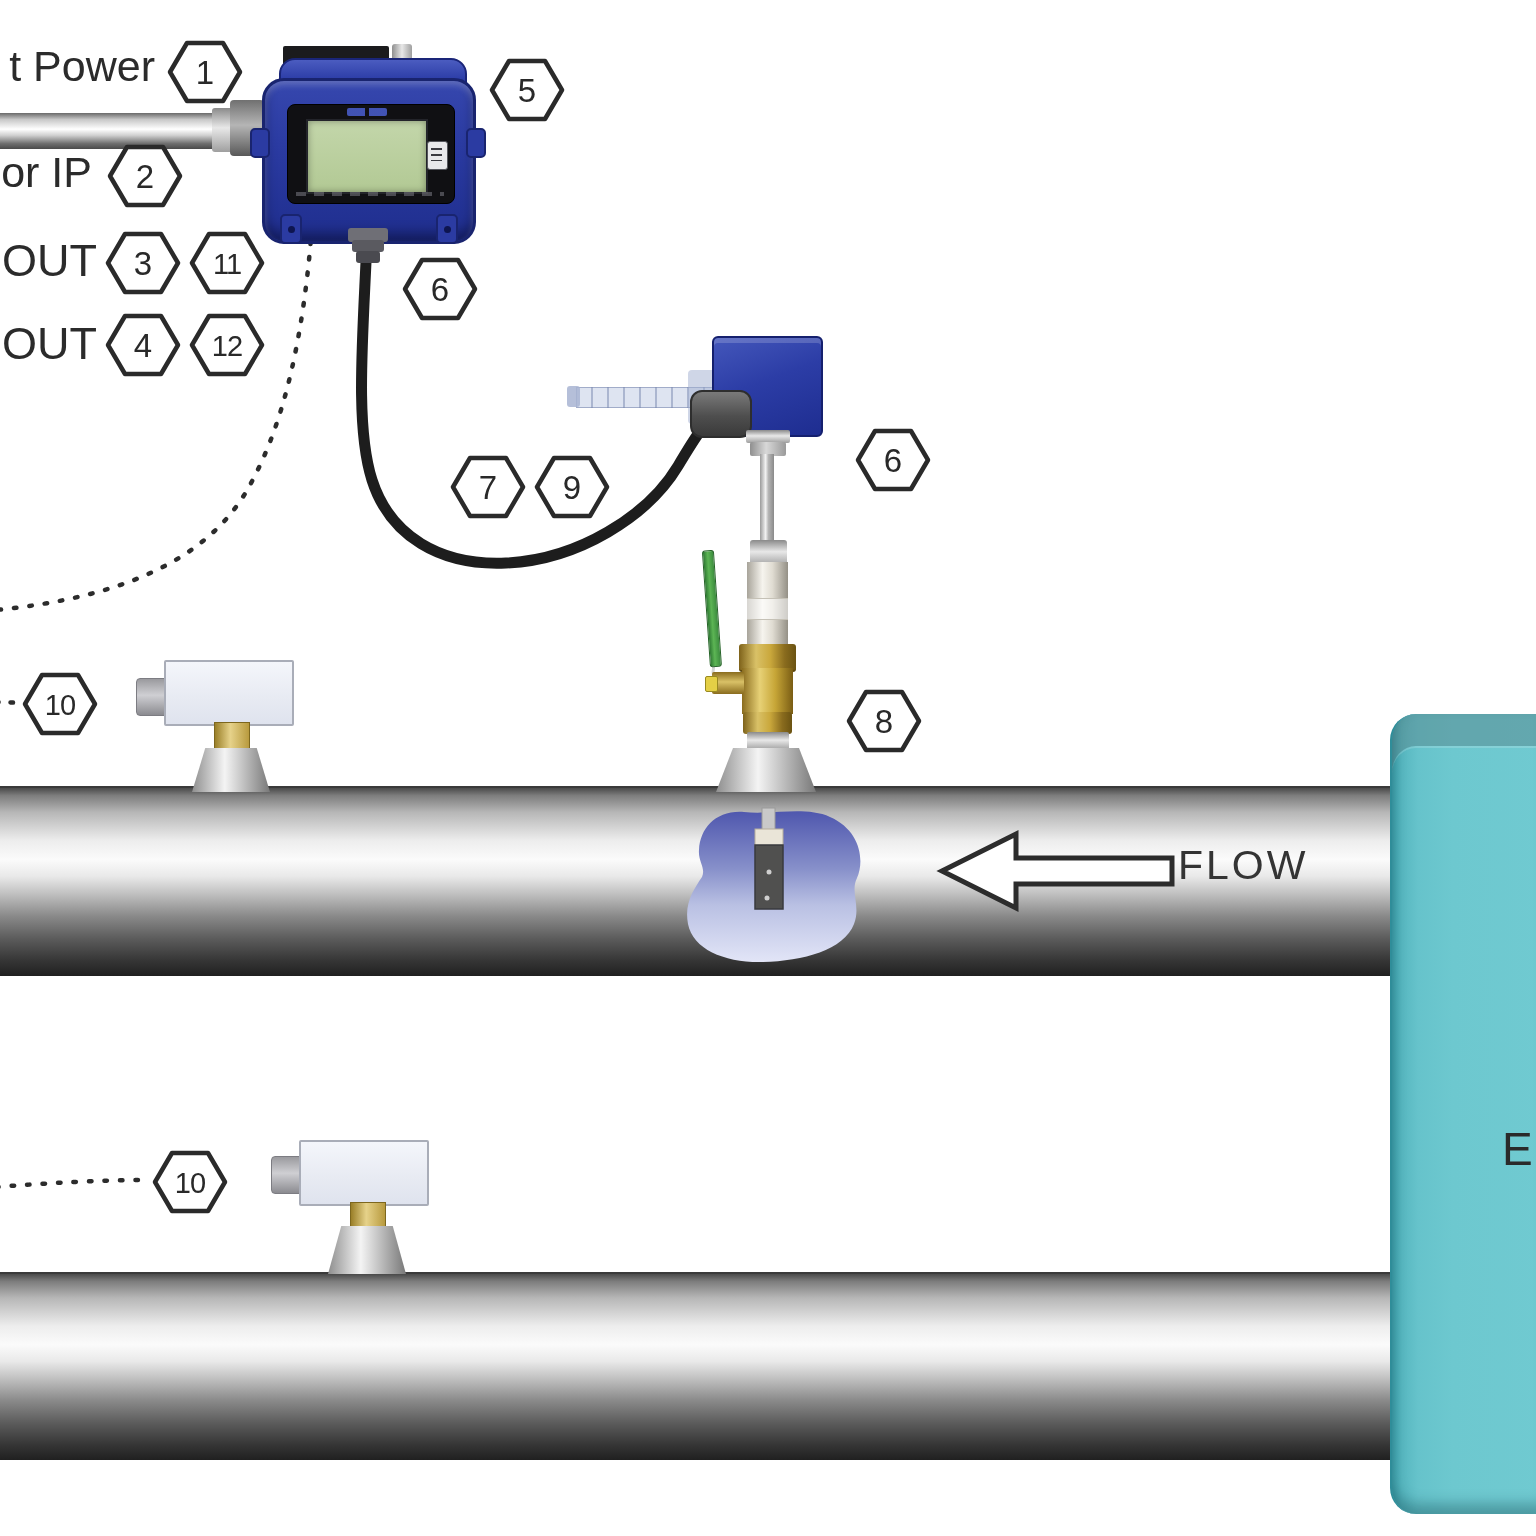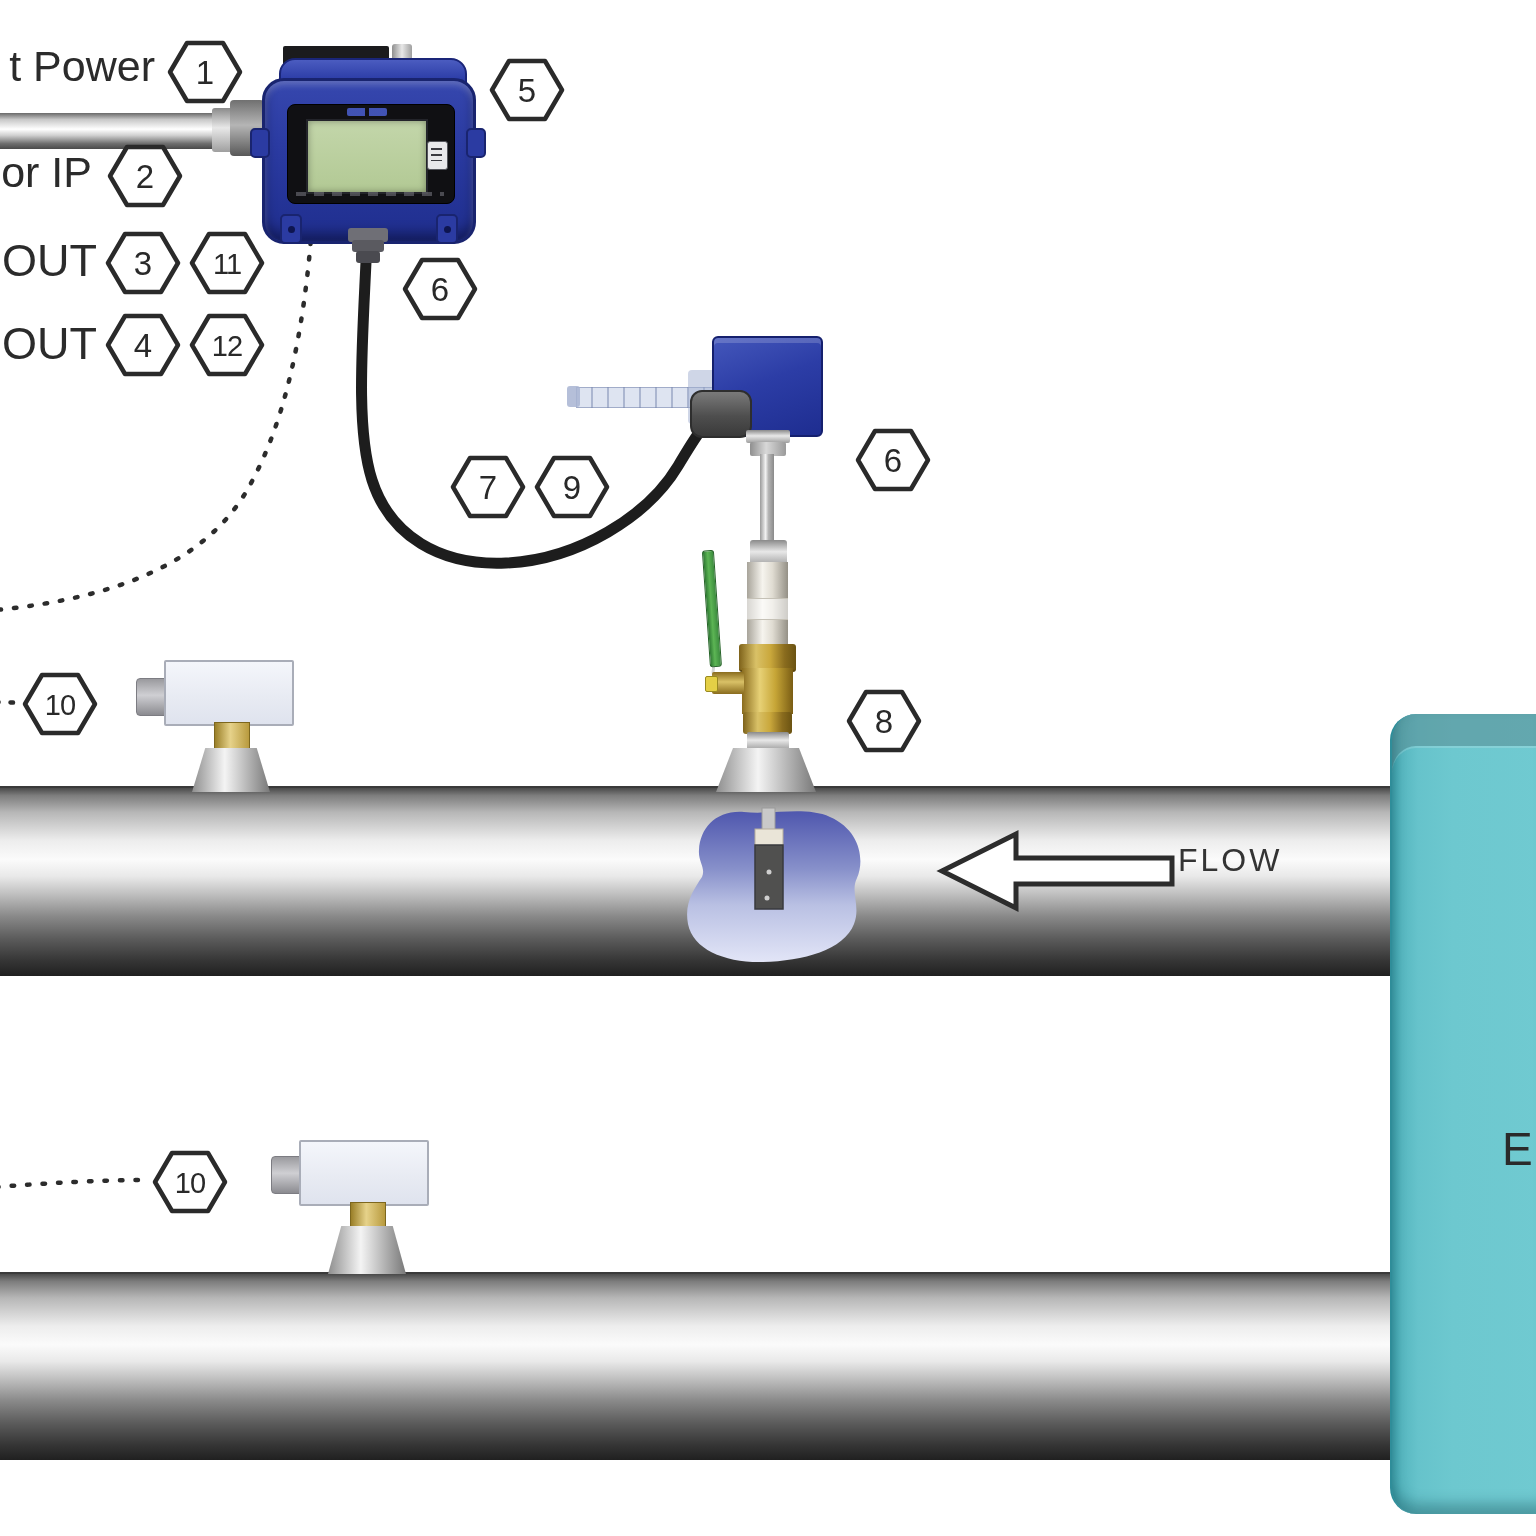--- a/index.html
+++ b/index.html
@@ -180,21 +180,21 @@
   <div class="abs trap silver-v" style="left:192px;top:748px;width:78px;height:44px;"></div>
 
   <div class="abs tgland" style="left:271px;top:1156px;width:32px;height:36px;"></div>
   <div class="abs tbox" style="left:299px;top:1140px;width:126px;height:62px;"></div>
   <div class="abs tbrass" style="left:350px;top:1202px;width:34px;height:24px;"></div>
   <div class="abs trap silver-v" style="left:328px;top:1226px;width:78px;height:48px;"></div>
 
   <div class="abs energy" style="left:1390px;top:714px;width:156px;height:800px;"></div>
   <div class="lbl" style="left:1502px;top:1122px;font-size:46px;color:#2a2a2a;">E</div>
 
-  <div class="lbl" style="left:1178px;top:842px;font-size:32px;letter-spacing:3px;color:#343434;">FLOW</div>
+  <div class="lbl" style="left:1178px;top:842px;font-size:41px;letter-spacing:3px;color:#343434;">FLOW</div>
 
   <div class="lbl lbl-left" style="left:-10px;top:42px;width:165px;font-size:43px;">t Power</div>
   <div class="lbl lbl-left" style="left:-10px;top:148px;width:102px;font-size:43px;">or IP</div>
   <div class="lbl lbl-left" style="left:-10px;top:235px;width:107px;font-size:45px;">OUT</div>
   <div class="lbl lbl-left" style="left:-10px;top:318px;width:107px;font-size:45px;">OUT</div>
 
   <svg class="badge" style="left:168px;top:39px;" viewBox="0 0 74 66">
     <polygon points="2,33 19,4 55,4 72,33 55,62 19,62"></polygon>
     <text x="37" y="45">1</text>
   </svg>

